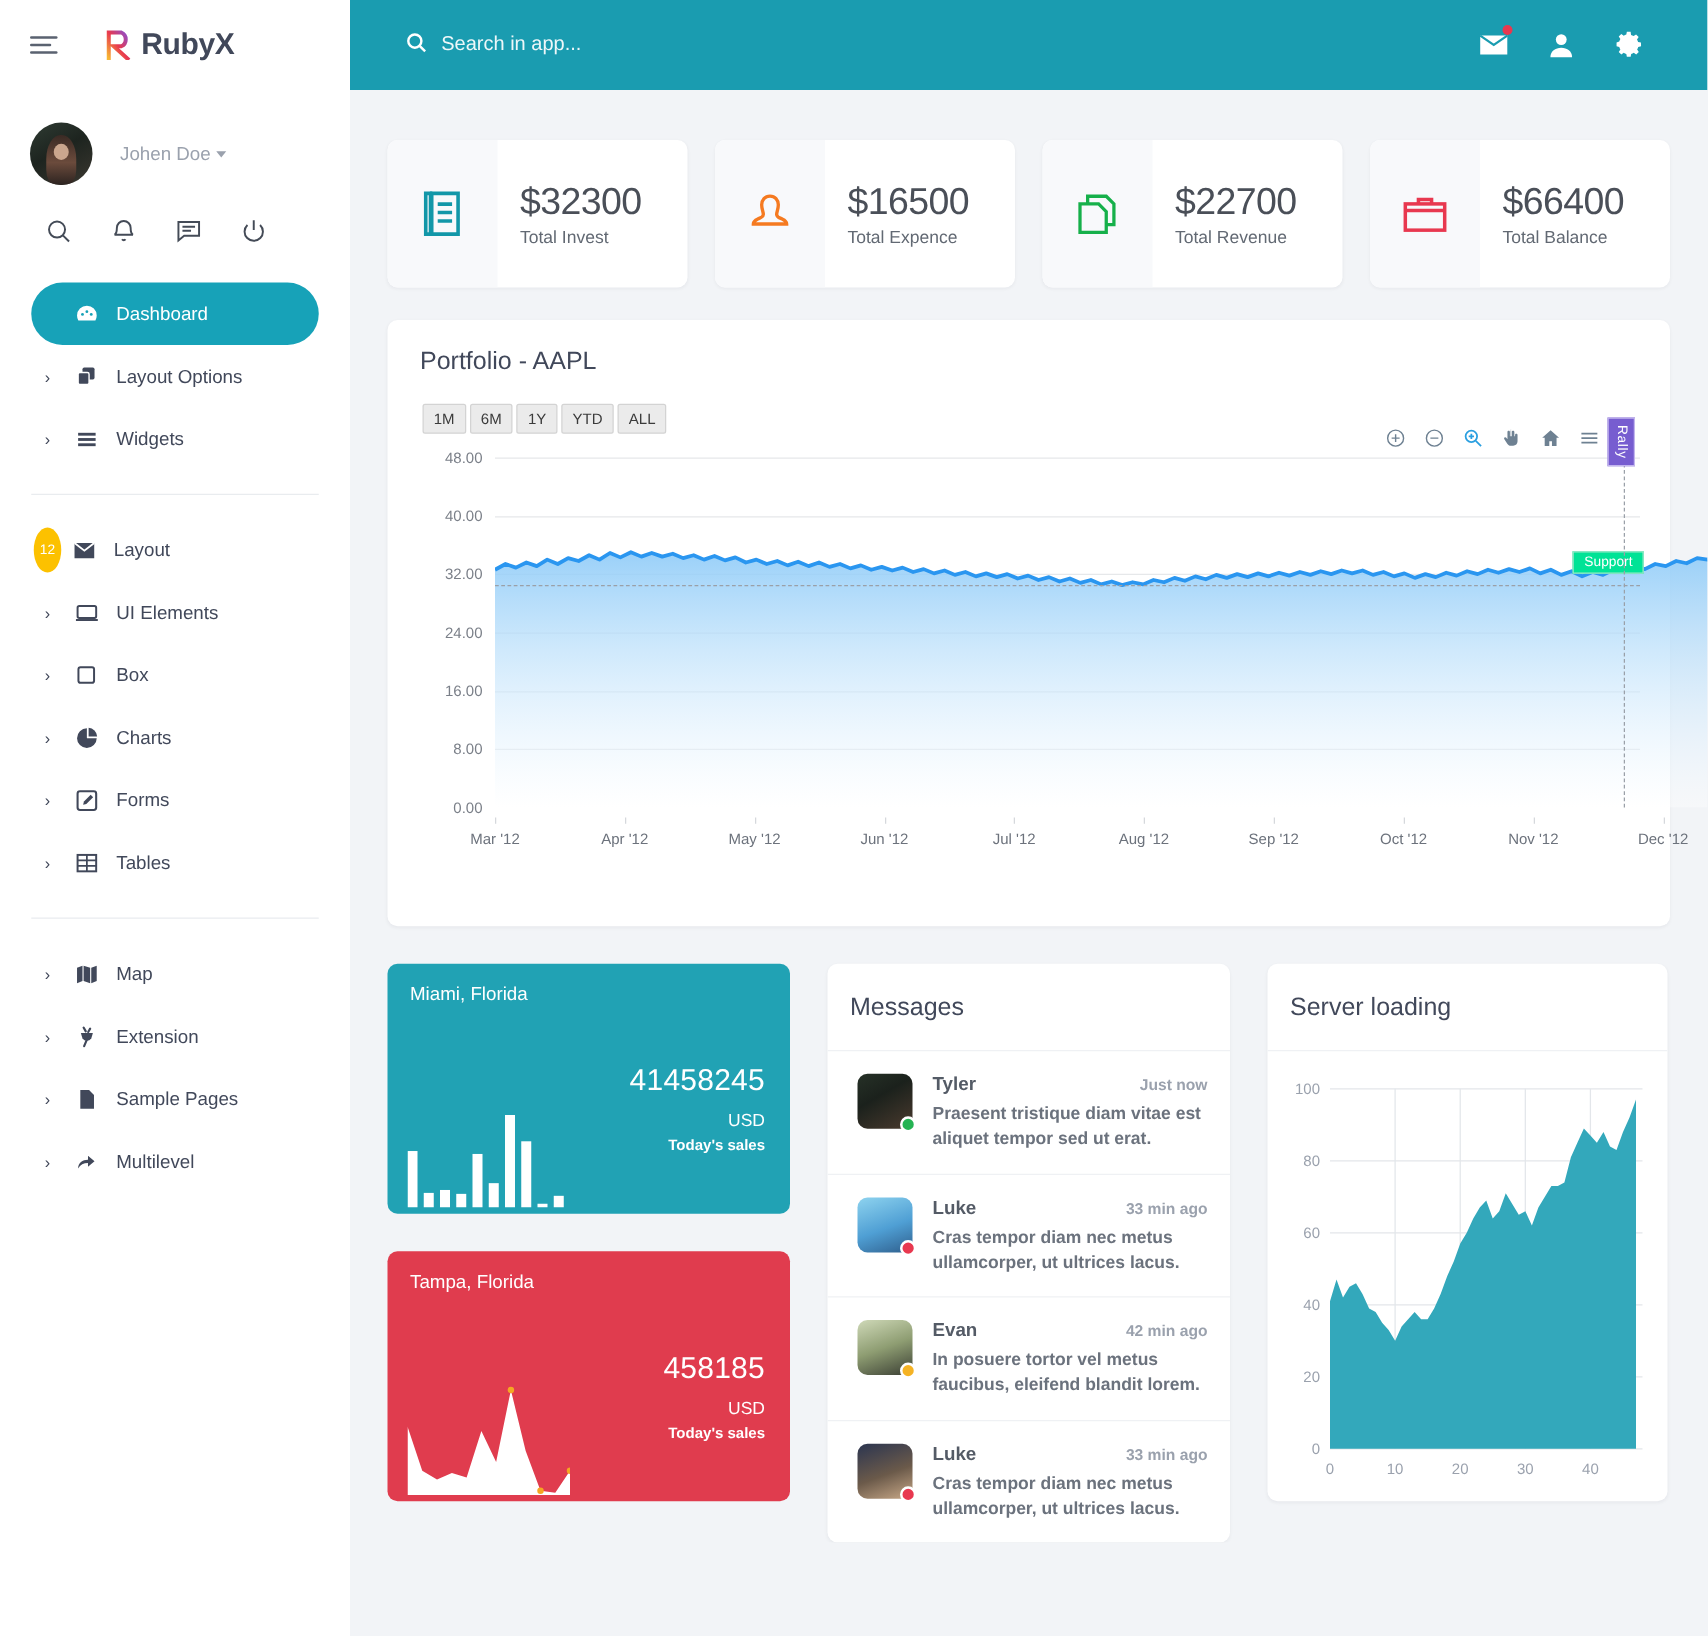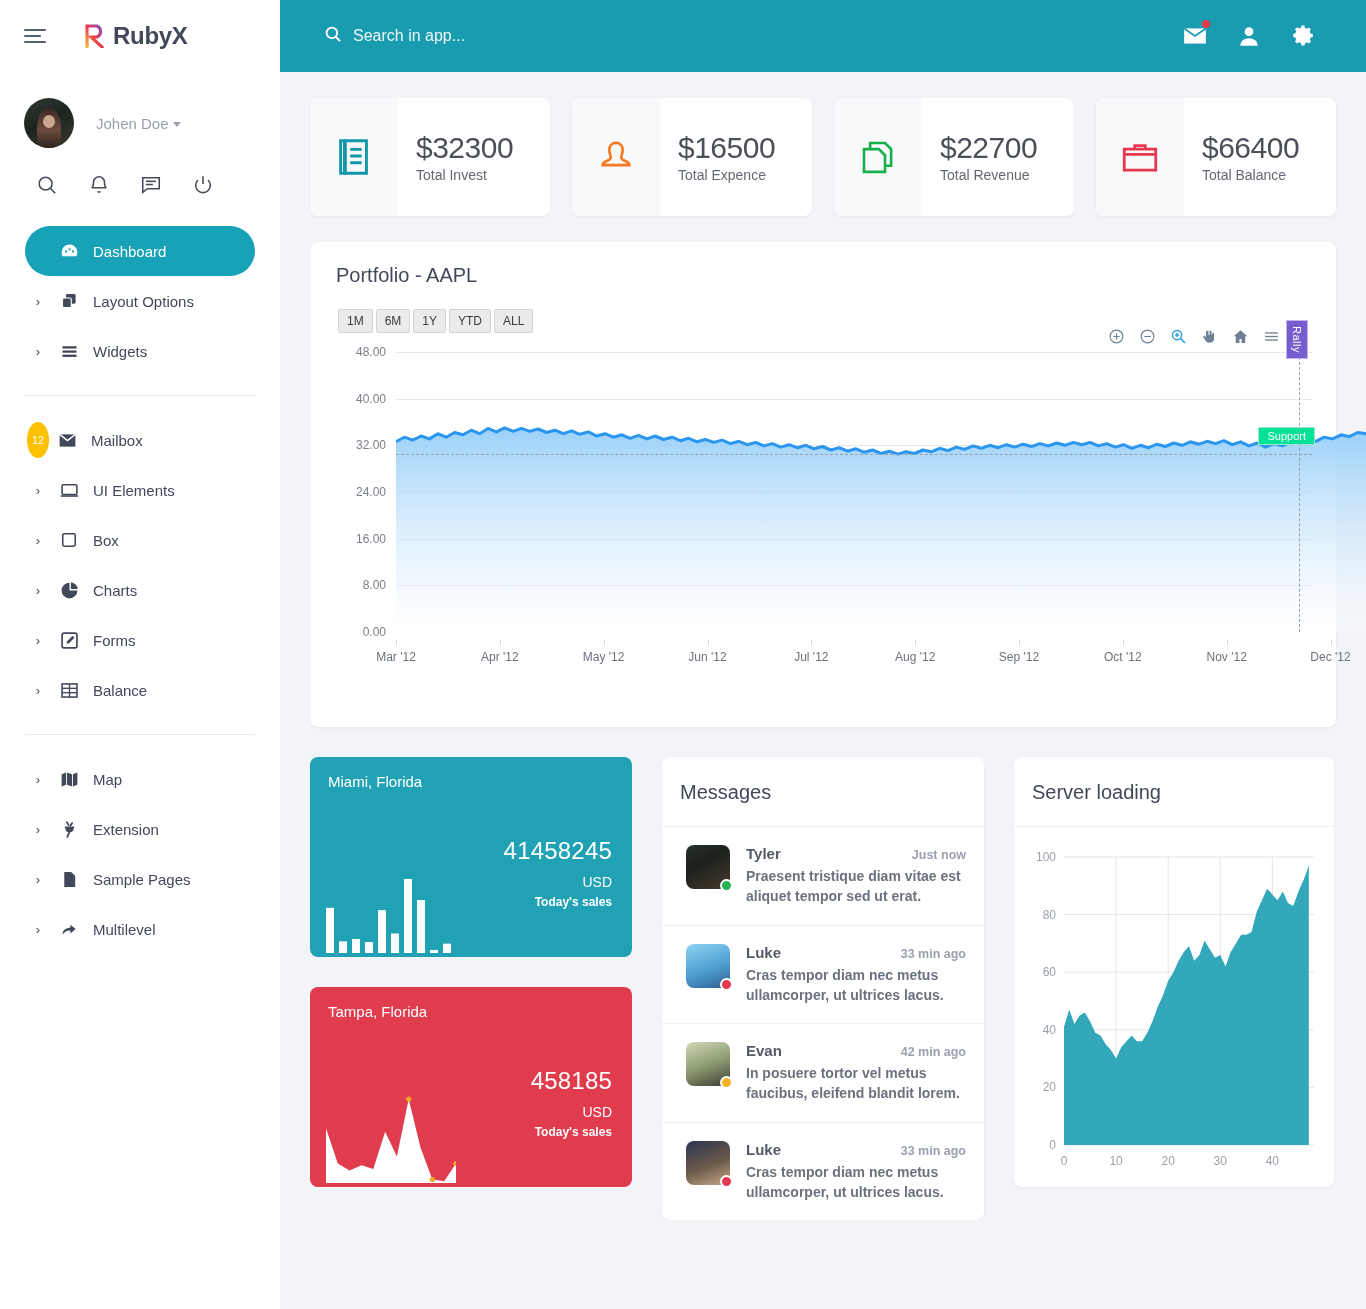--- a/index.html
+++ b/index.html
@@ -79,21 +79,21 @@
     font-size: 16px; font-family: "Liberation Sans", sans-serif; width: 340px;
   }
   .search-input::placeholder { color: rgba(255,255,255,0.92); }
   .topbar-right { margin-left:auto; display:flex; align-items:center; gap: 28px; }
   .tb-icon { position: relative; color:#fff; cursor:pointer; width:26px; height:26px;}
   .dot-badge {
     position:absolute; right:-2px; top:-3px; width: 8px; height: 8px;
     border-radius: 50%; background: #e8384f;
   }
 
-  .content { padding: 26px 30px 0 30px; overflow: hidden; }
+  .content { padding: 40px 30px 0 30px; overflow: hidden; }
 
   
   .stats { display:flex; gap: 22px; }
   .stat-card {
     flex: 1 1 0; background:#fff; border-radius: 8px; height: 118px;
     display:flex; align-items:stretch; box-shadow: 0 1px 3px rgba(16,24,40,0.05);
     overflow:hidden;
   }
   .stat-icon {
     width: 88px; background: #f8f9fb; display:flex; align-items:center; justify-content:center;
@@ -277,21 +277,21 @@
         </div>
         <div class="nav-sep"></div>
         <div class="nav-item">
           <span class="nav-badge">12</span>
           <span class="nav-icon">
             <svg width="21" height="21" viewBox="0 0 24 24">
               <path d="M3 5h18v14H3z" fill="currentColor"></path>
               <path d="M3 5l9 7 9-7" fill="none" stroke="#fff" stroke-width="1.7"></path>
             </svg>
           </span>
-          <span class="nav-label">Mailbox</span>
+          <span class="nav-label">Layout</span>
         </div>
         <div class="nav-item">
           <span class="nav-arrow">›</span>
           <span class="nav-icon">
             <svg width="21" height="21" viewBox="0 0 24 24">
               <rect x="3.5" y="5.5" width="17" height="11" rx="1.6" fill="none" stroke="currentColor" stroke-width="1.8"></rect>
               <rect x="2" y="17.4" width="20" height="1.8" fill="currentColor"></rect>
             </svg>
           </span>
           <span class="nav-label">UI Elements</span>
@@ -328,21 +328,21 @@
         <div class="nav-item">
           <span class="nav-arrow">›</span>
           <span class="nav-icon">
             <svg width="21" height="21" viewBox="0 0 24 24">
               <rect x="3.5" y="4.5" width="17" height="15" fill="none" stroke="currentColor" stroke-width="1.8"></rect>
               <line x1="3.5" y1="9.5" x2="20.5" y2="9.5" stroke="currentColor" stroke-width="1.6"></line>
               <line x1="3.5" y1="14.5" x2="20.5" y2="14.5" stroke="currentColor" stroke-width="1.6"></line>
               <line x1="12" y1="4.5" x2="12" y2="19.5" stroke="currentColor" stroke-width="1.6"></line>
             </svg>
           </span>
-          <span class="nav-label">Balance</span>
+          <span class="nav-label">Tables</span>
         </div>
         <div class="nav-sep"></div>
         <div class="nav-item">
           <span class="nav-arrow">›</span>
           <span class="nav-icon">
             <svg width="21" height="21" viewBox="0 0 24 24">
               <path d="M3 6l5-2v14l-5 2zM9 4l6 2v14l-6-2zM16 6l5-2v14l-5 2z" fill="currentColor"></path>
             </svg>
           </span>
           <span class="nav-label">Map</span>

